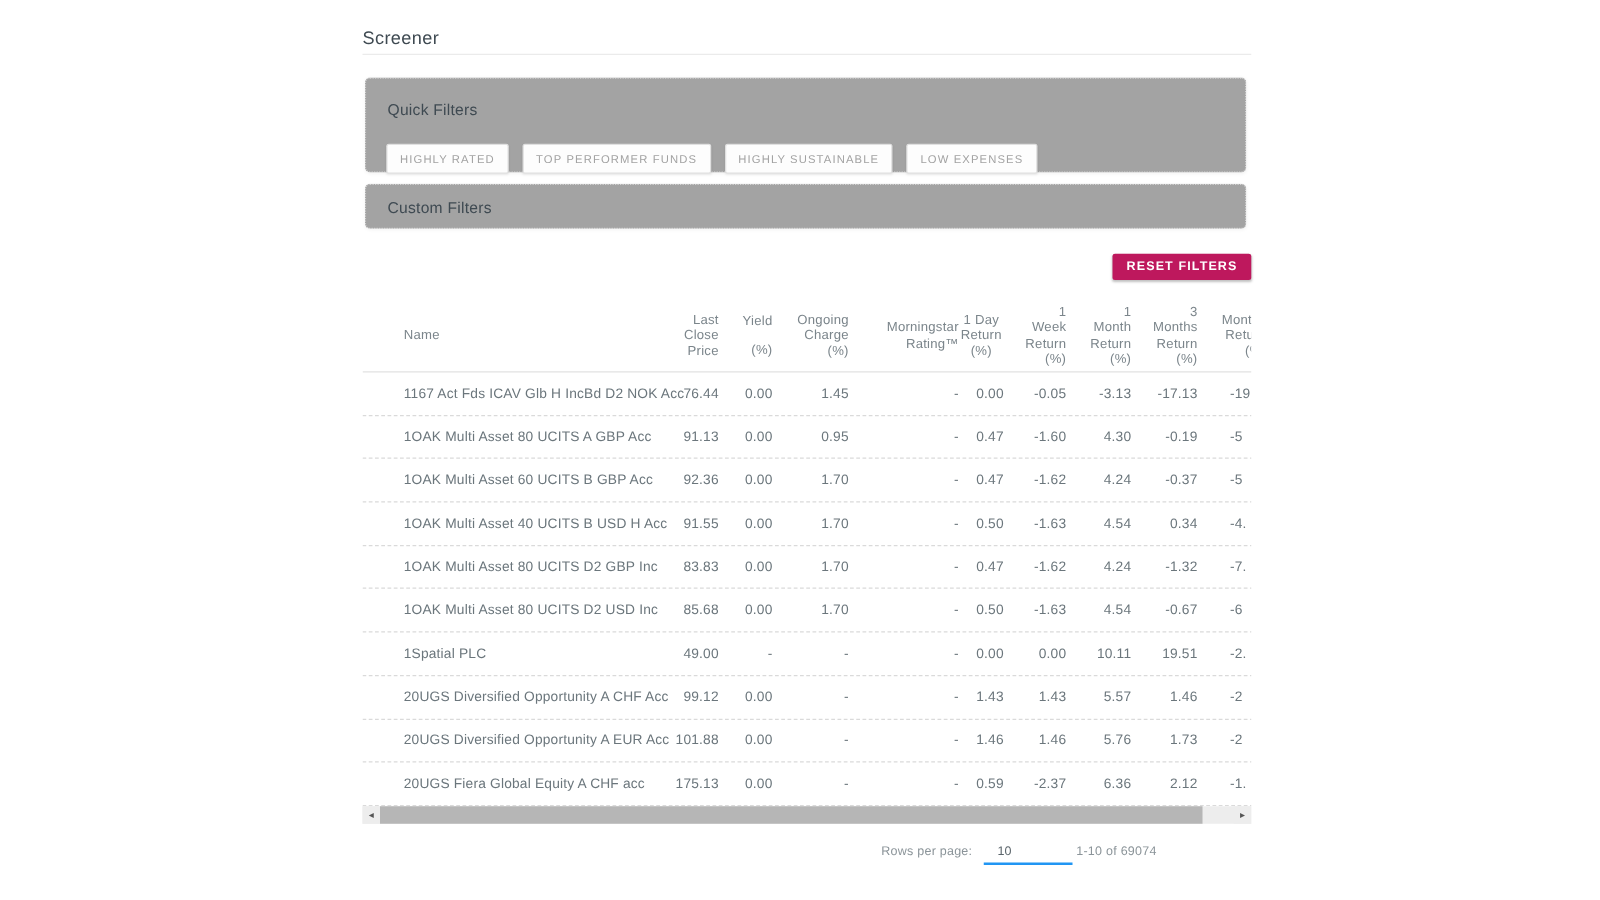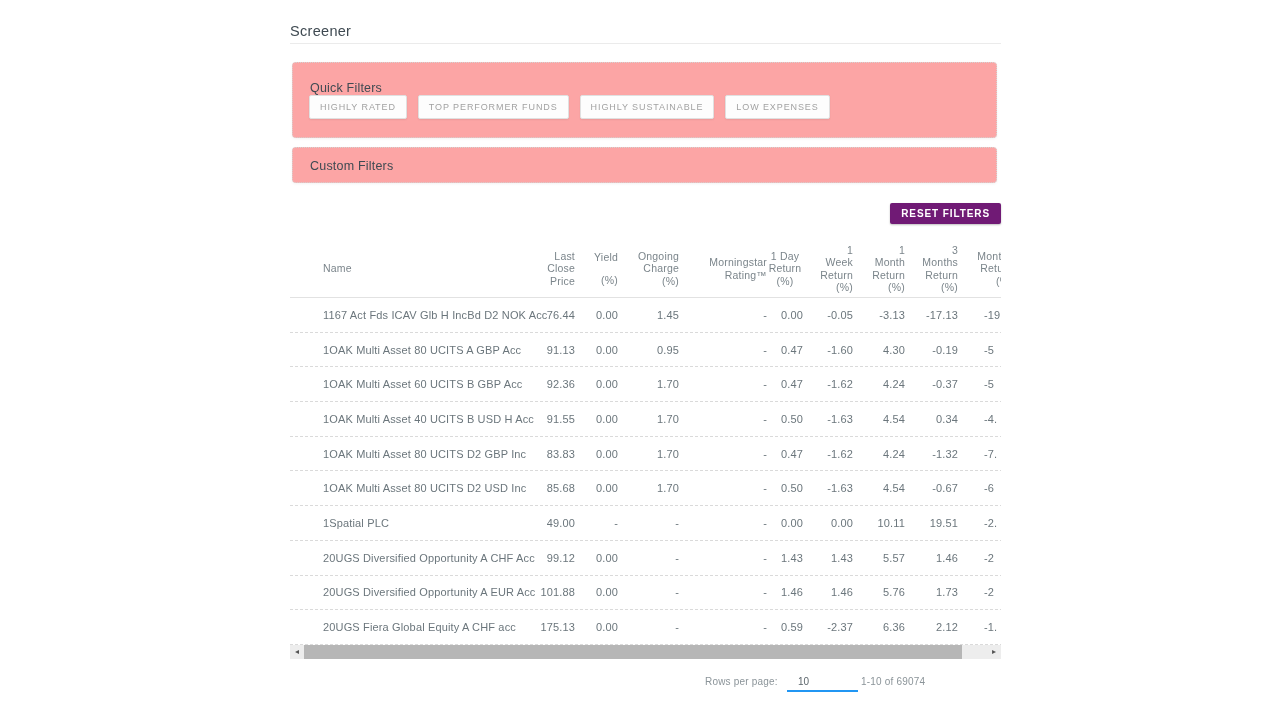--- a/index.html
+++ b/index.html
@@ -3,32 +3,32 @@
 <meta charset="utf-8">
 <style>
   html,body{margin:0;padding:0;background:#ffffff;width:1280px;height:720px;overflow:hidden;
     font-family:"Liberation Sans", sans-serif;-webkit-font-smoothing:antialiased;}
   .content{position:absolute;left:290px;top:0;width:711px;height:536px;}
 
   .page-title{position:absolute;left:0;top:23px;font-size:14.5px;font-weight:500;color:#3f4a52;letter-spacing:.3px;}
   .title-divider{position:absolute;left:0;top:43px;width:711px;border-top:1px solid #ebebeb;}
 
   .card{position:absolute;left:2px;width:705px;border:1px dotted #d4d4d4;border-radius:4px;
-    background:#fca5a5;box-shadow:0 1px 3px rgba(0,0,0,0.05);box-sizing:border-box;text-align:center;}
+    background:#a3a3a3;box-shadow:0 1px 3px rgba(0,0,0,0.05);box-sizing:border-box;text-align:center;}
   .card-quick{top:62px;height:76px;}
   .card-custom{top:147px;height:36px;}
   .card-title{font-size:12.5px;font-weight:500;color:#3f4a52;letter-spacing:.2px;}
   .card-quick .card-title{position:absolute;left:17px;top:18px;}
   .card-custom .card-title{position:absolute;left:17px;top:11px;}
-  .chip-row{position:absolute;left:16px;top:32px;display:flex;}
+  .chip-row{position:absolute;left:16px;top:52px;display:flex;}
   .chip{display:inline-block;margin-right:11px;padding:6px 10px;border:1px solid #e0e0e0;border-radius:2px;
     background:#fdfdfd;box-shadow:0 1px 2px rgba(0,0,0,0.07);color:#a2a2a2;font-size:9px;
     letter-spacing:.9px;white-space:nowrap;cursor:pointer;}
 
-  .reset-btn{position:absolute;top:203px;right:0;height:21px;padding:0 11px;background:#701a75;color:#ffffff;
+  .reset-btn{position:absolute;top:203px;right:0;height:21px;padding:0 11px;background:#be185d;color:#ffffff;
     border:none;border-radius:2px;font-family:"Liberation Sans",sans-serif;font-size:10px;font-weight:600;
     letter-spacing:.9px;box-shadow:0 1px 2px rgba(0,0,0,0.25);cursor:pointer;}
 
   .table{position:absolute;left:0;top:240px;width:711px;height:405px;overflow:hidden;}
   .thead{display:flex;align-items:stretch;height:58px;width:723px;border-bottom:1px solid #e2e2e2;box-sizing:border-box;}
   .th{display:flex;flex-direction:column;justify-content:center;font-size:10.5px;color:#7b858b;
     letter-spacing:.2px;box-sizing:border-box;cursor:pointer;}
   .th-line{line-height:12.5px;white-space:nowrap;}
   .tr{display:flex;align-items:center;height:34.7px;width:723px;border-bottom:1px dashed #dadada;box-sizing:border-box;}
   .td{font-size:11px;color:#6b767c;letter-spacing:.15px;box-sizing:border-box;white-space:nowrap;}

